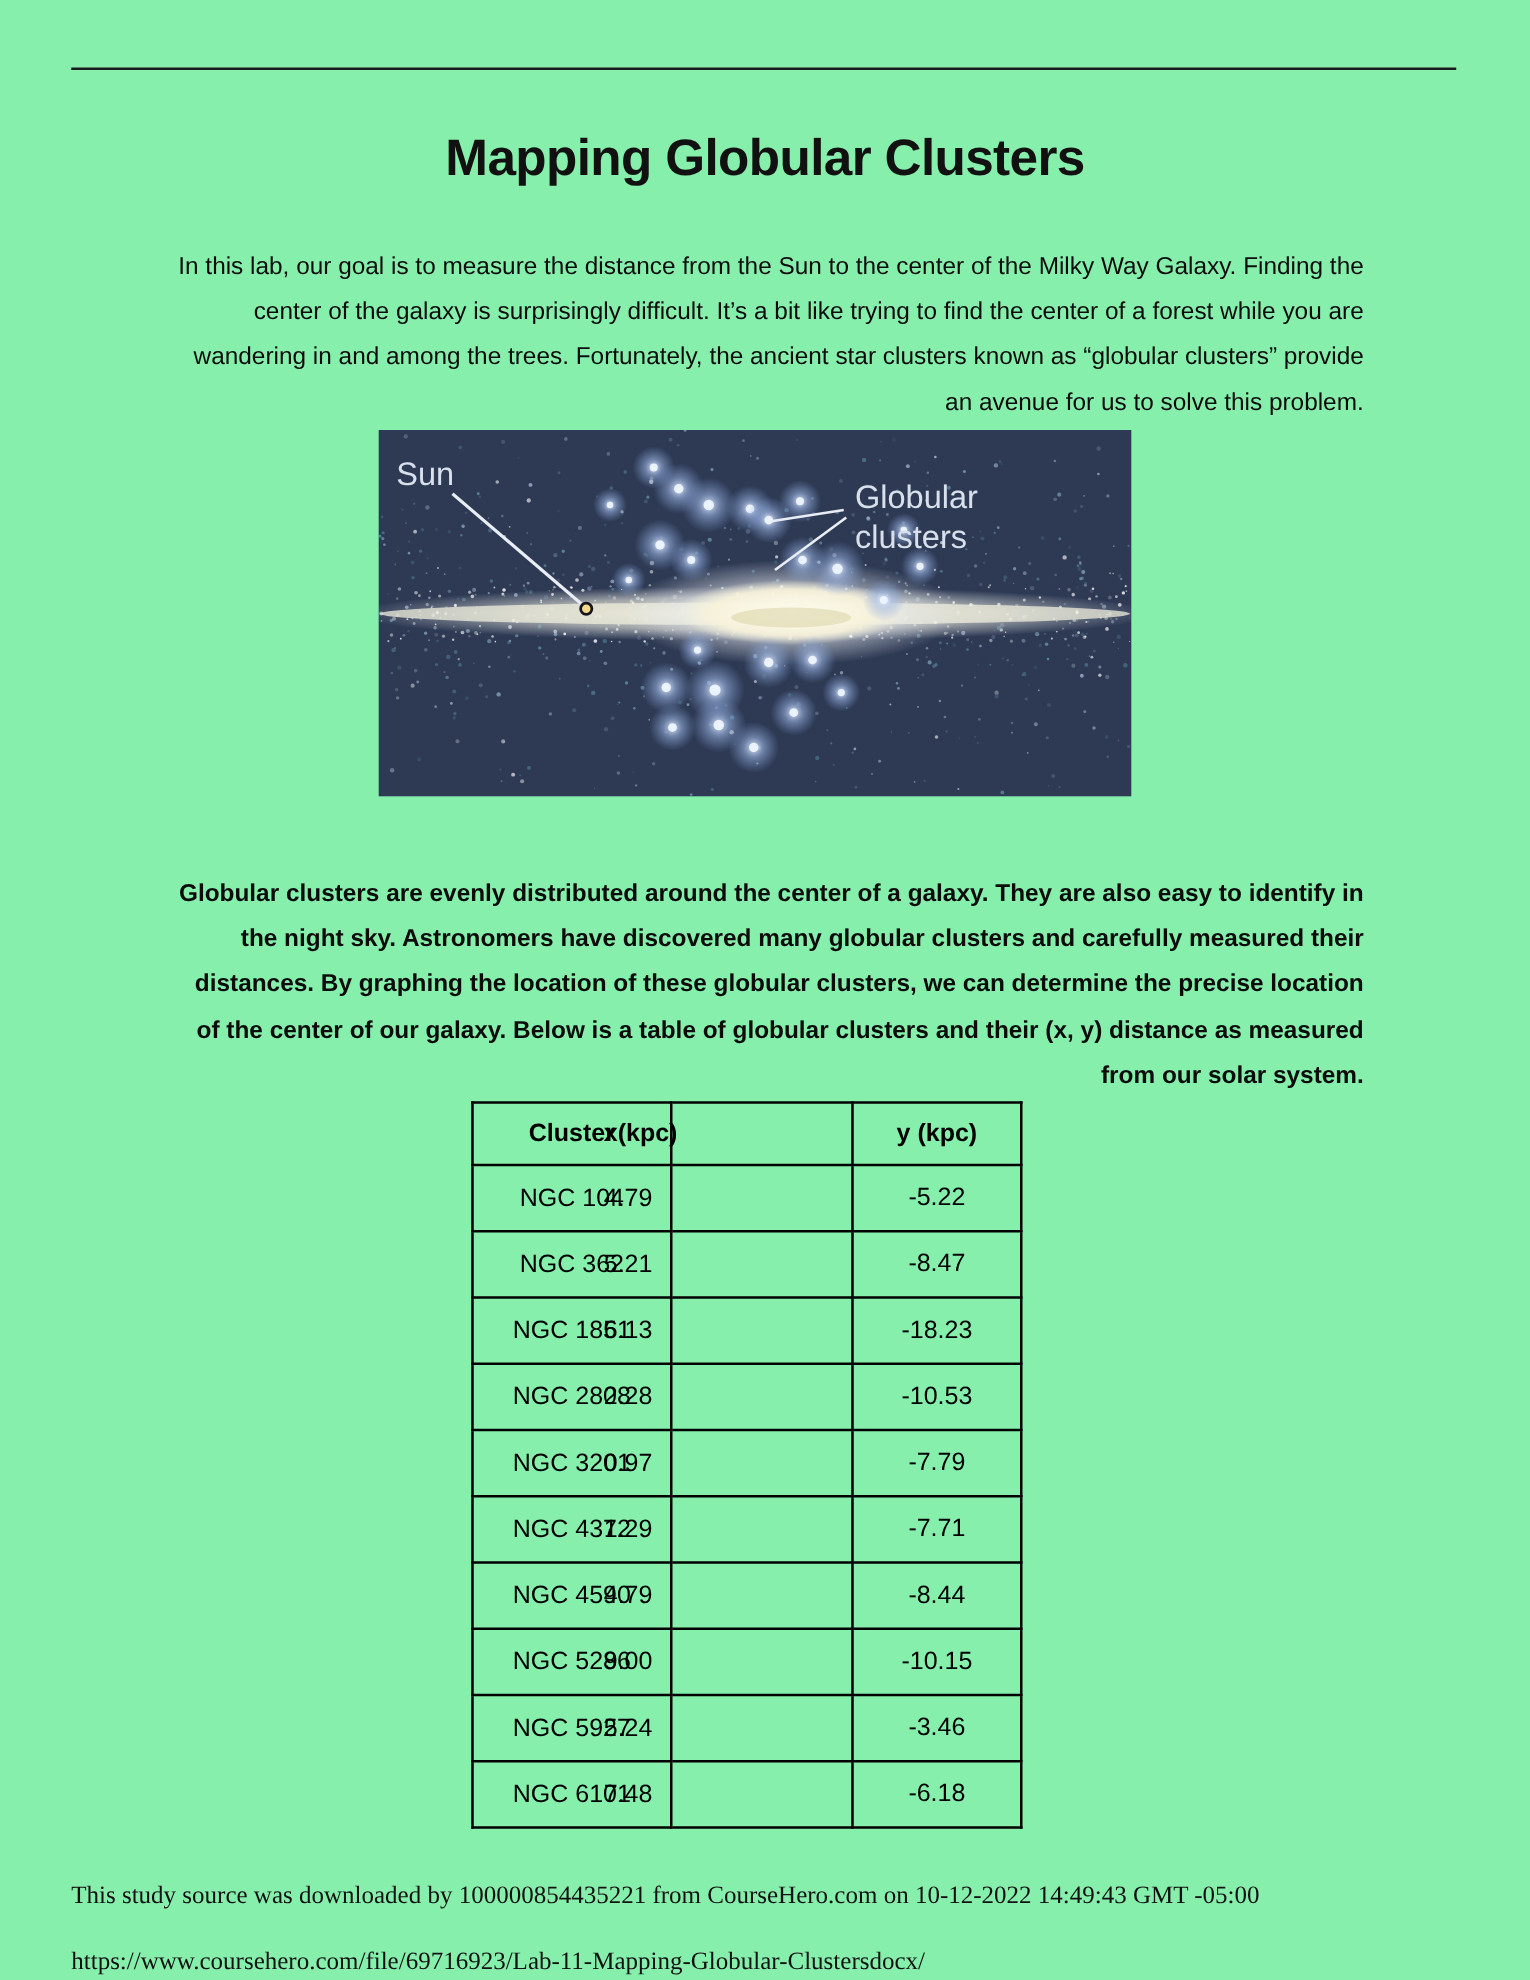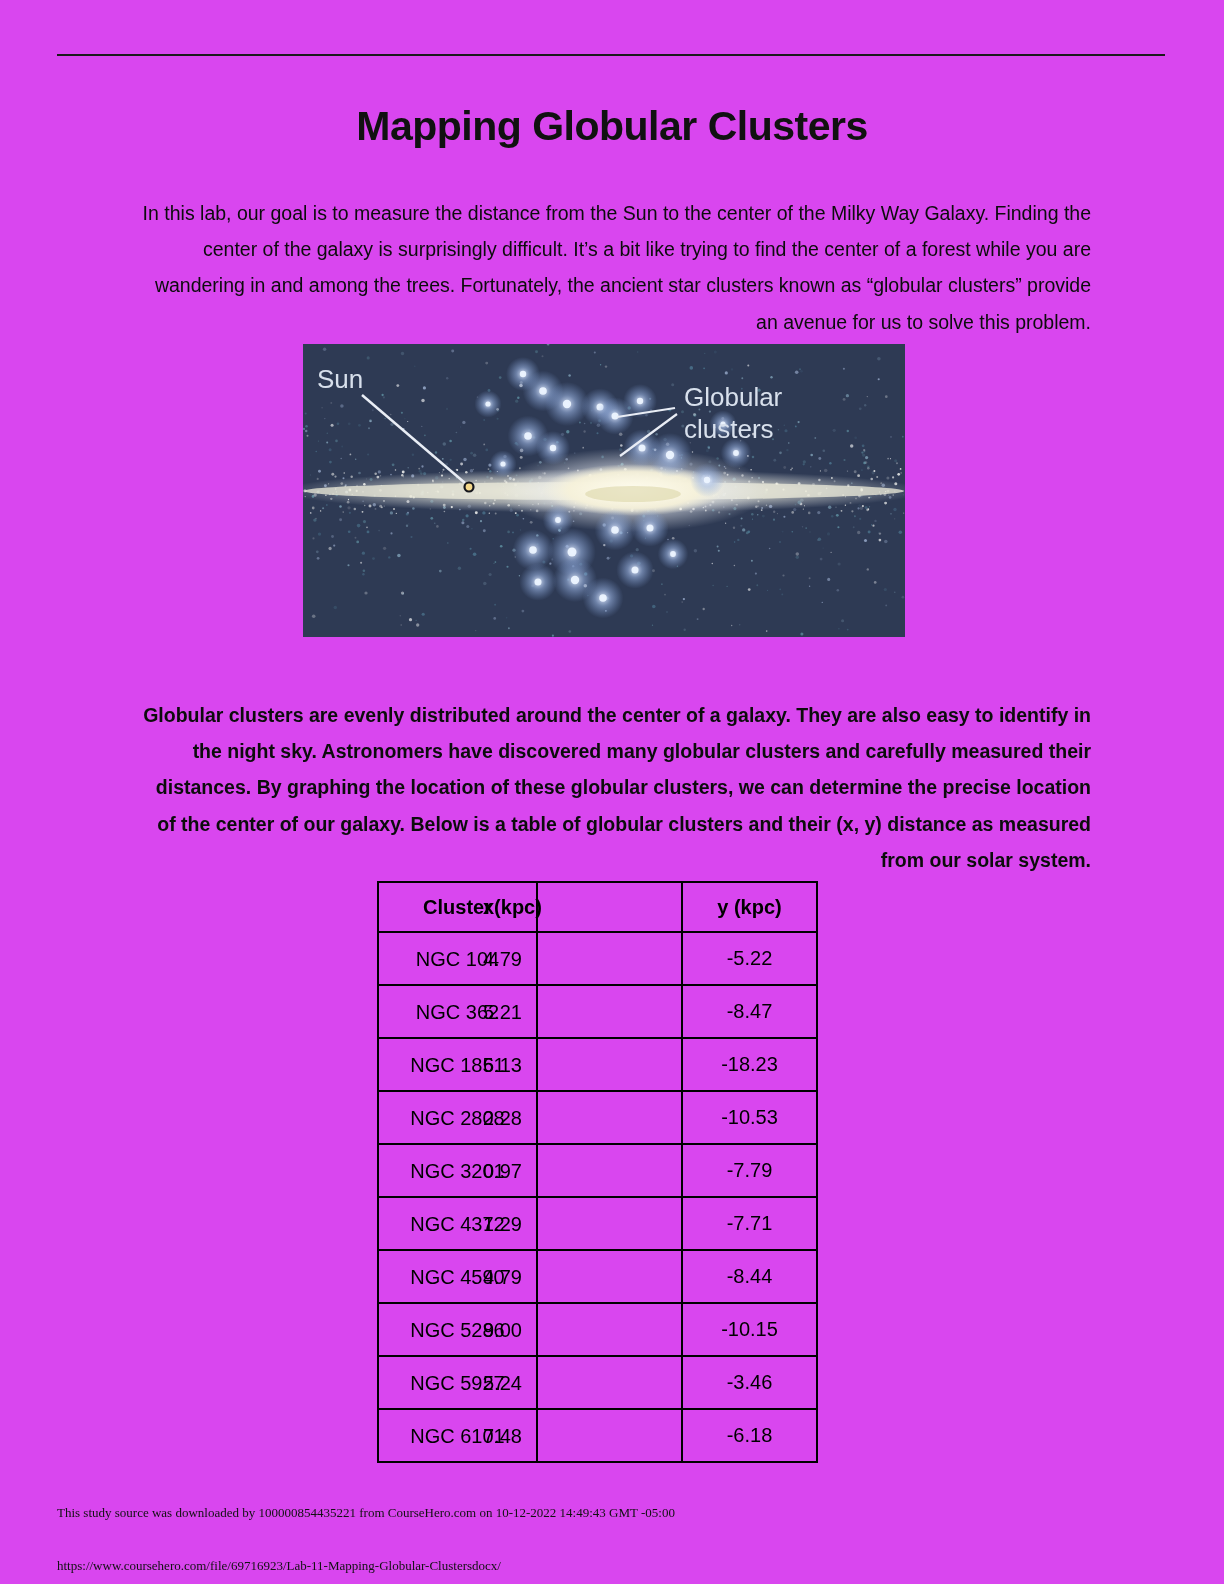--- a/index.html
+++ b/index.html
@@ -1,19 +1,19 @@
 <!DOCTYPE html>
 <html><head>
 <meta charset="utf-8">
 <style>
   html,body{margin:0;padding:0;background:#ffffff;}
   .page{
     position:relative;
     width:1224px;height:1584px;
-    background:#d946ef;
+    background:#86efac;
     font-family:"Liberation Sans", sans-serif;
     color:#000;
     overflow:hidden;
   }
   .top-rule{
     position:absolute;left:57px;top:54px;width:1108px;height:0;
     border-top:2px solid #1a1a1a;
   }
   .doc-title{
     position:absolute;left:0;top:76px;width:1224px;
@@ -47,21 +47,21 @@
     position:absolute;left:50%;top:50%;transform:translate(-50%,-50%);
     white-space:nowrap;
   }
   .xv{
     position:absolute;left:104px;top:50%;transform:translateY(-50%);
     white-space:nowrap;
   }
   .footer-line{
     position:absolute;left:57px;
     font-family:"Liberation Serif", serif;
-    font-size:13px;color:#111;white-space:nowrap;
+    font-size:20px;color:#111;white-space:nowrap;
   }
   .footer-1{top:1505px;}
   .footer-2{top:1558px;}
   .footer-2 a{color:#111;text-decoration:none;}
 </style>
 </head>
 <body>
 
 <div class="page">
 

